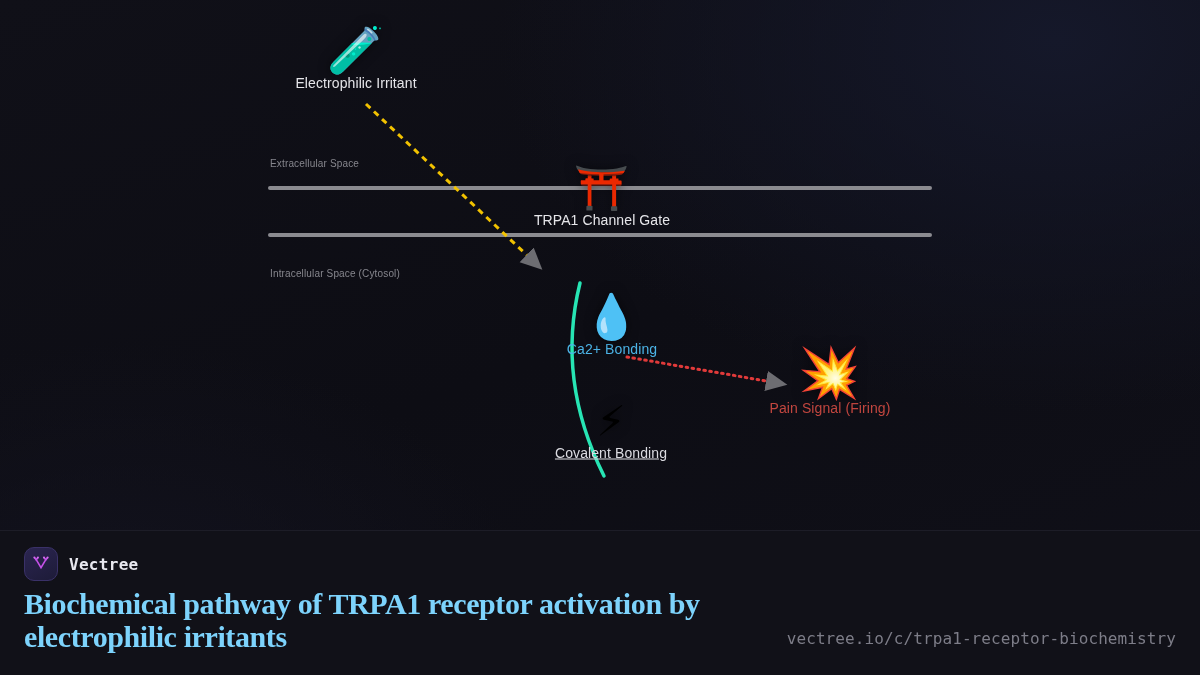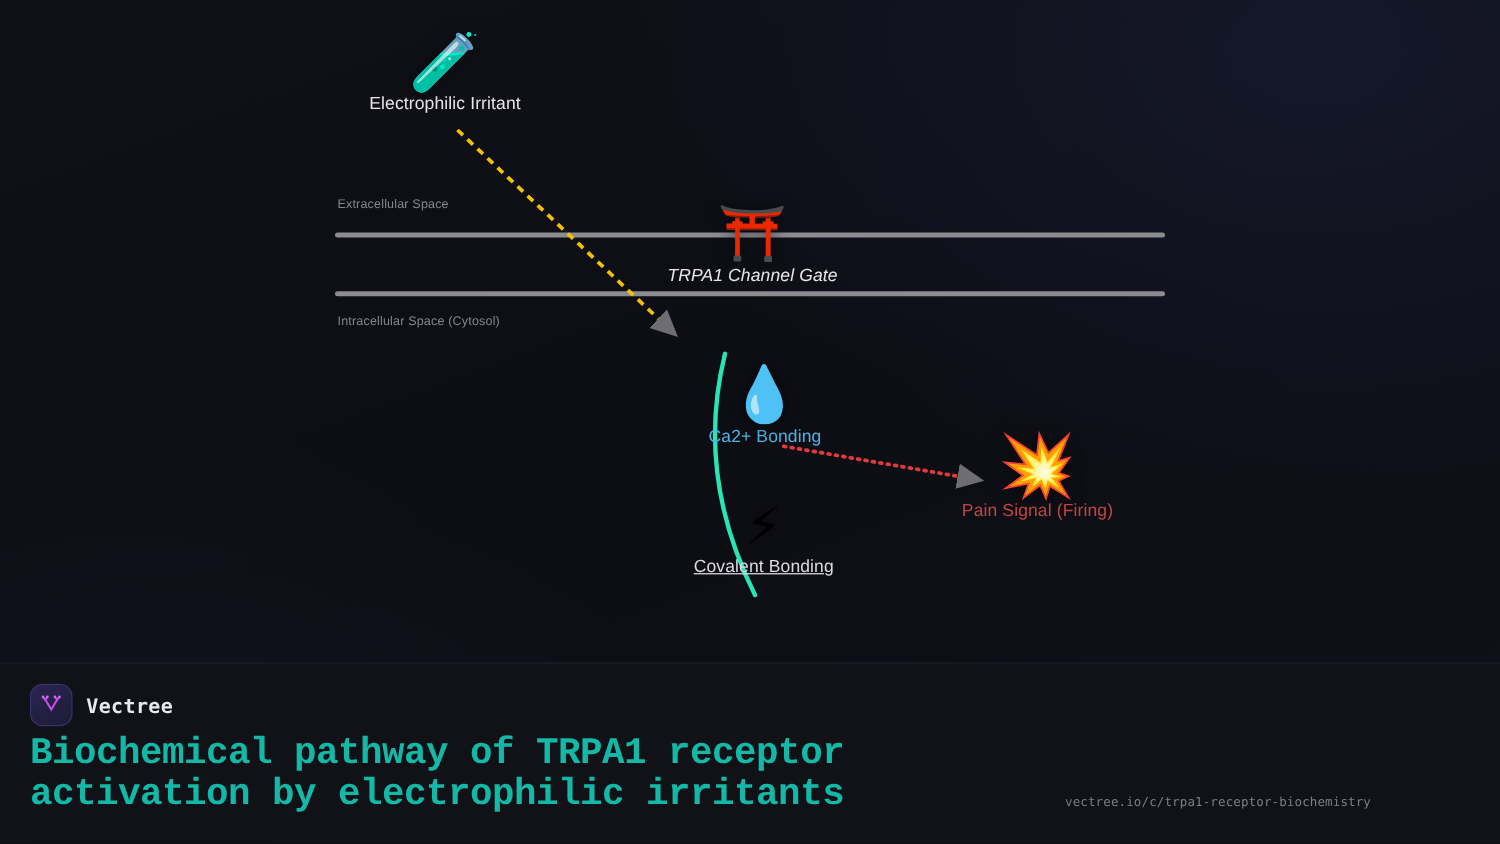--- a/index.html
+++ b/index.html
@@ -99,32 +99,32 @@
     color: #e8e8ef;
     letter-spacing: 0.3px;
   }
   #title-row {
     display: flex;
     align-items: flex-end;
     gap: 18px;
     margin-top: 6px;
   }
   #page-title {
-    font-family: Liberation Mono, monospace;
+    font-family: Liberation Serif, serif;
     font-size: 30px;
     font-weight: bold;
     line-height: 33px;
-    color: #14b8a6;
+    color: #7dd3fc;
     letter-spacing: -0.4px;
     margin: 0;
     max-width: 810px;
   }
   #page-url {
     font-family: "DejaVu Sans Mono", monospace;
-    font-size: 10px;
+    font-size: 16px;
     color: #7d7d88;
     letter-spacing: 0.1px;
     padding-bottom: 5px;
     white-space: nowrap;
   }
 </style>
 </head>
 <body>
 
 <div id="page">
@@ -142,30 +142,30 @@
       <line x1="270" y1="235" x2="930" y2="235" stroke="#8b8b90" stroke-width="4" stroke-linecap="round"></line>
 
       <line x1="366" y1="104" x2="531" y2="259" stroke="#f2c200" stroke-width="3" stroke-dasharray="6 5" marker-end="url(#arrowGray)"></line>
 
       <path d="M 580 283 Q 556 380 604 476" fill="none" stroke="#27e5b4" stroke-width="3.5" stroke-linecap="round"></path>
 
       <line x1="627" y1="357" x2="772" y2="382" stroke="#e03a3a" stroke-width="3" stroke-dasharray="1.6 4.4" stroke-linecap="round" marker-end="url(#arrowGray)"></line>
     </svg>
 
     <div class="region-label" style="left:270px; top:158px;">Extracellular Space</div>
-    <div class="region-label" style="left:270px; top:252px;">Intracellular Space (Cytosol)</div>
+    <div class="region-label" style="left:270px; top:268px;">Intracellular Space (Cytosol)</div>
 
     <div class="node" style="left:356px; top:58px;">
       <span class="glyph" style="font-size:46px;">🧪</span>
       <span class="cap" style="color:#e6e6ea;">Electrophilic Irritant</span>
     </div>
 
     <div class="node" style="left:602px; top:196px;">
       <span class="glyph" style="font-size:44px;">⛩️</span>
-      <span class="cap" style="color:#e6e6ea;font-style:italic;">TRPA1 Channel Gate</span>
+      <span class="cap" style="color:#e6e6ea;">TRPA1 Channel Gate</span>
     </div>
 
     <div class="node" style="left:612px; top:325px;">
       <span class="glyph" style="font-size:44px;">💧</span>
       <span class="cap" style="color:#4cb4e7;">Ca2+ Bonding</span>
     </div>
 
     <div class="node" style="left:611px; top:430px;">
       <span class="glyph" style="font-size:42px;">⚡</span>
       <span class="cap" style="color:#dcdce2;text-decoration:underline;">Covalent Bonding</span>

